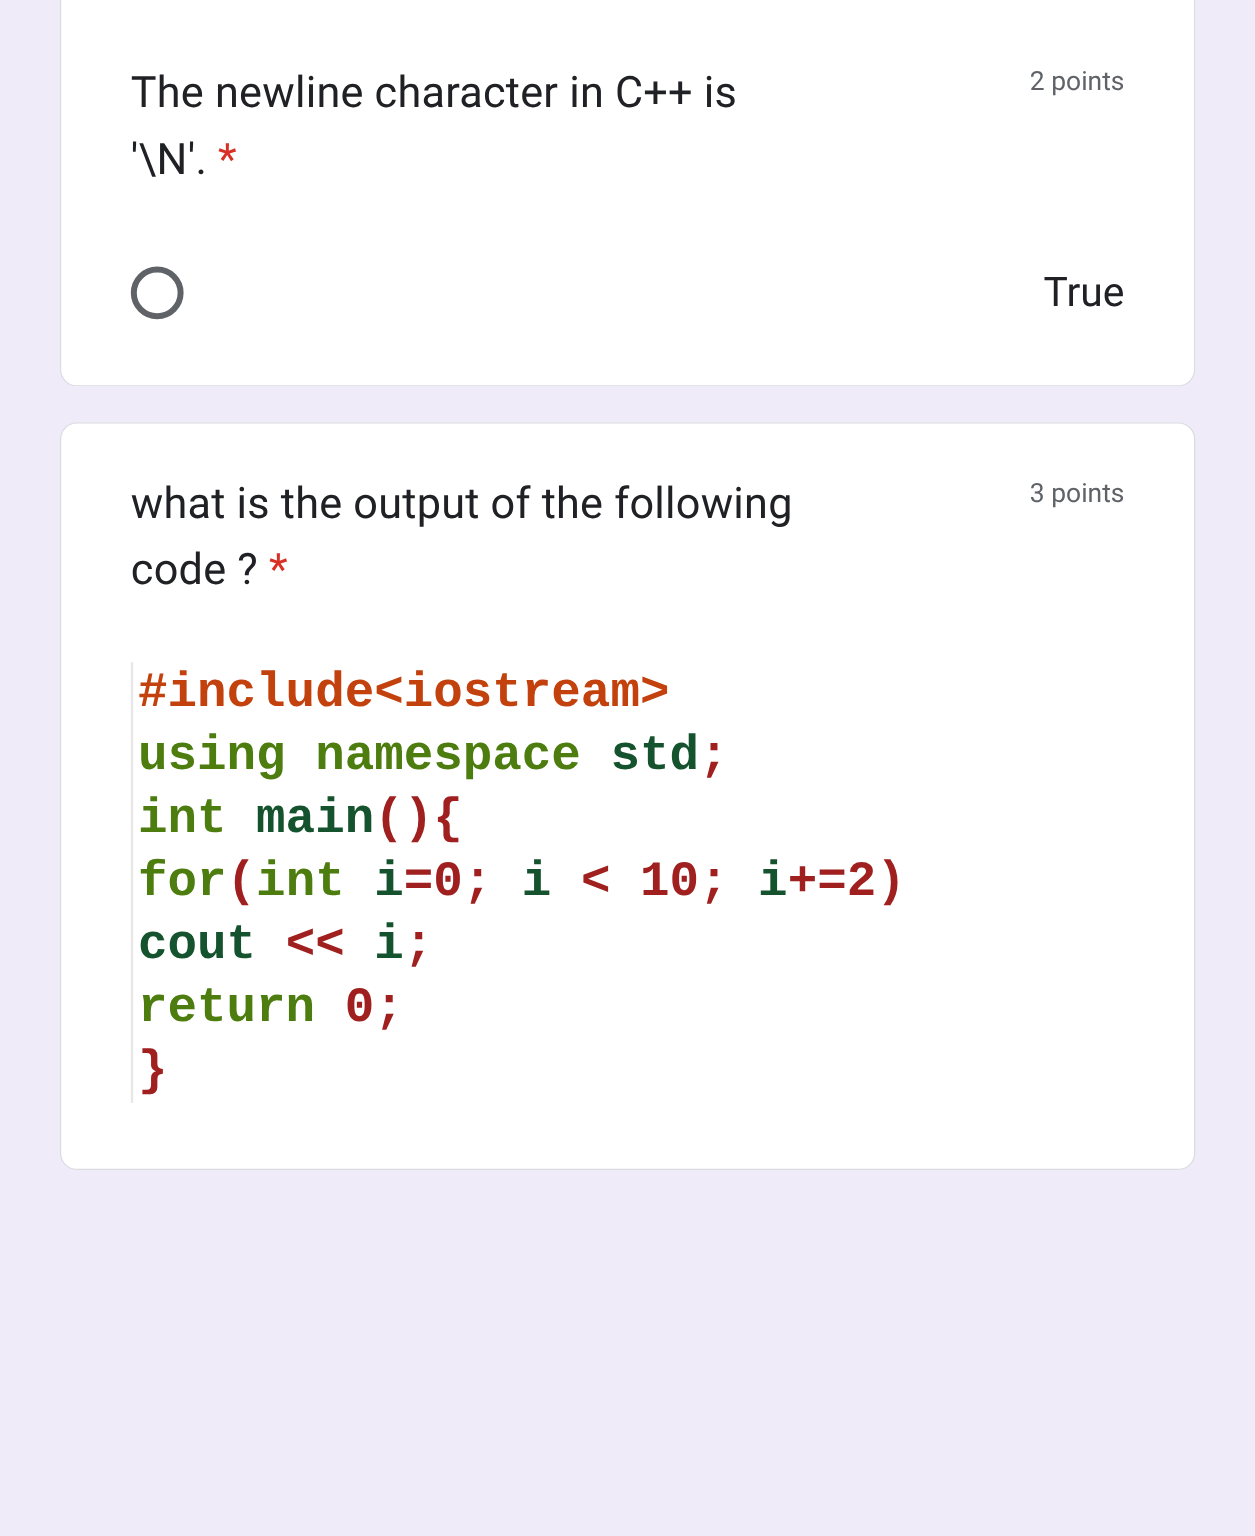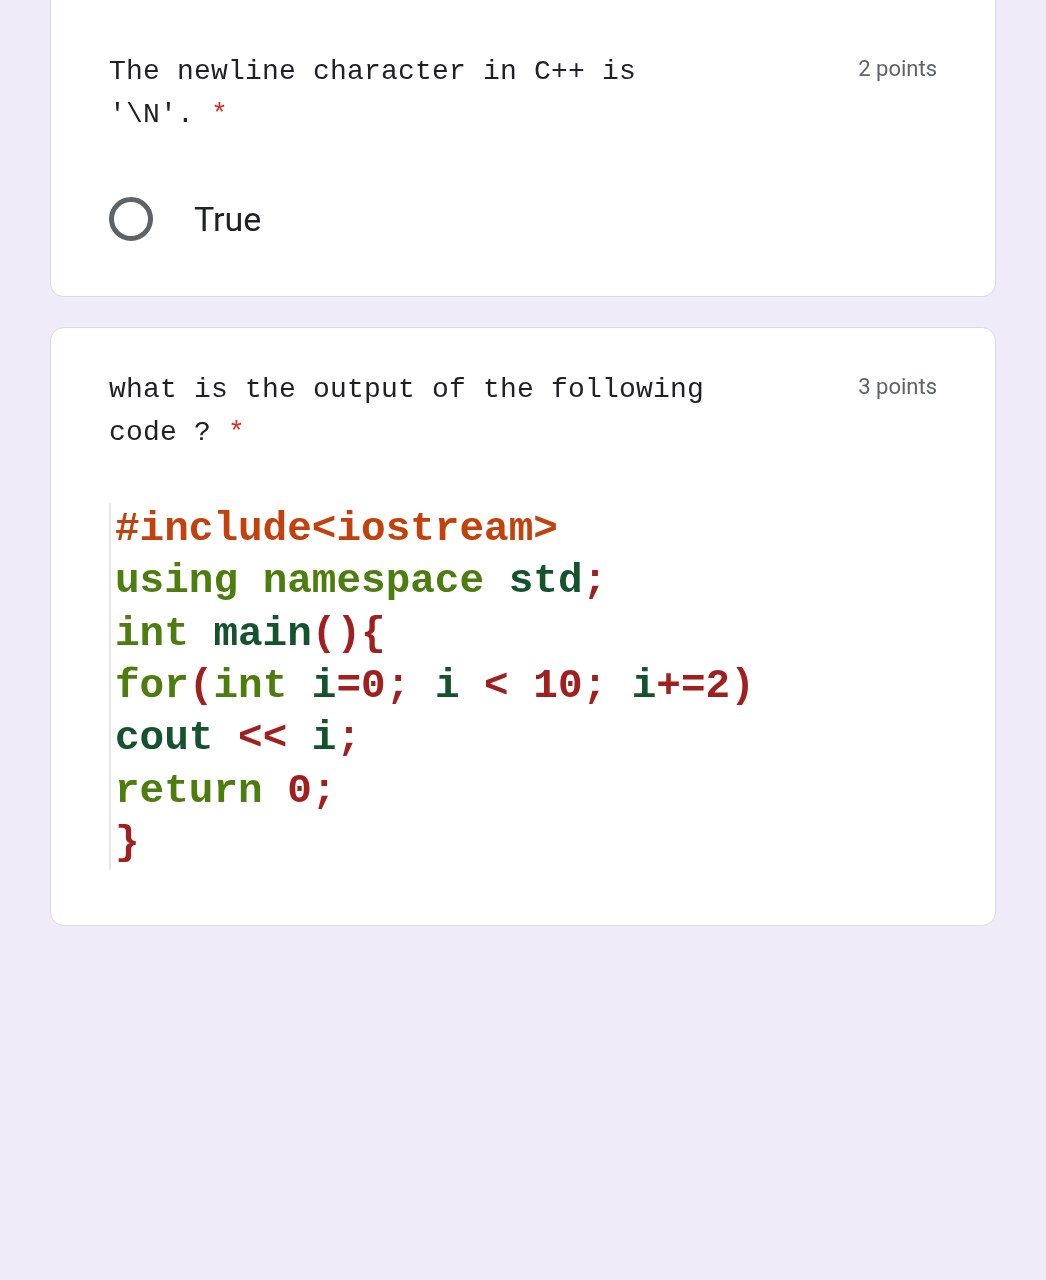--- a/index.html
+++ b/index.html
@@ -28,45 +28,45 @@
     border-top: none;
     padding-top: 50px;
   }
   .question-header {
     display: flex;
     justify-content: space-between;
     align-items: flex-start;
     gap: 30px;
   }
   .question-text {
-    font-size: 28px;
+    font-size: 36px;
     color: #202124;
     line-height: 1.55;
     letter-spacing: 0.2px;
     flex: 1;
-    font-family: Liberation Mono, monospace;
   }
   .points {
     font-size: 22px;
     color: #5f6368;
     white-space: nowrap;
     padding-top: 6px;
   }
   .required {
     color: #d93025;
   }
   .options {
     margin-top: 60px;
   }
   .option {
     display: flex;
     align-items: center;
     gap: 41px;
     margin-bottom: 56px;
     cursor: pointer;
+    justify-content: space-between;
   }
   .option:last-child {
     margin-bottom: 0;
   }
   .radio {
     width: 44px;
     height: 44px;
     border: 5px solid #5f6368;
     border-radius: 50%;
     flex-shrink: 0;

